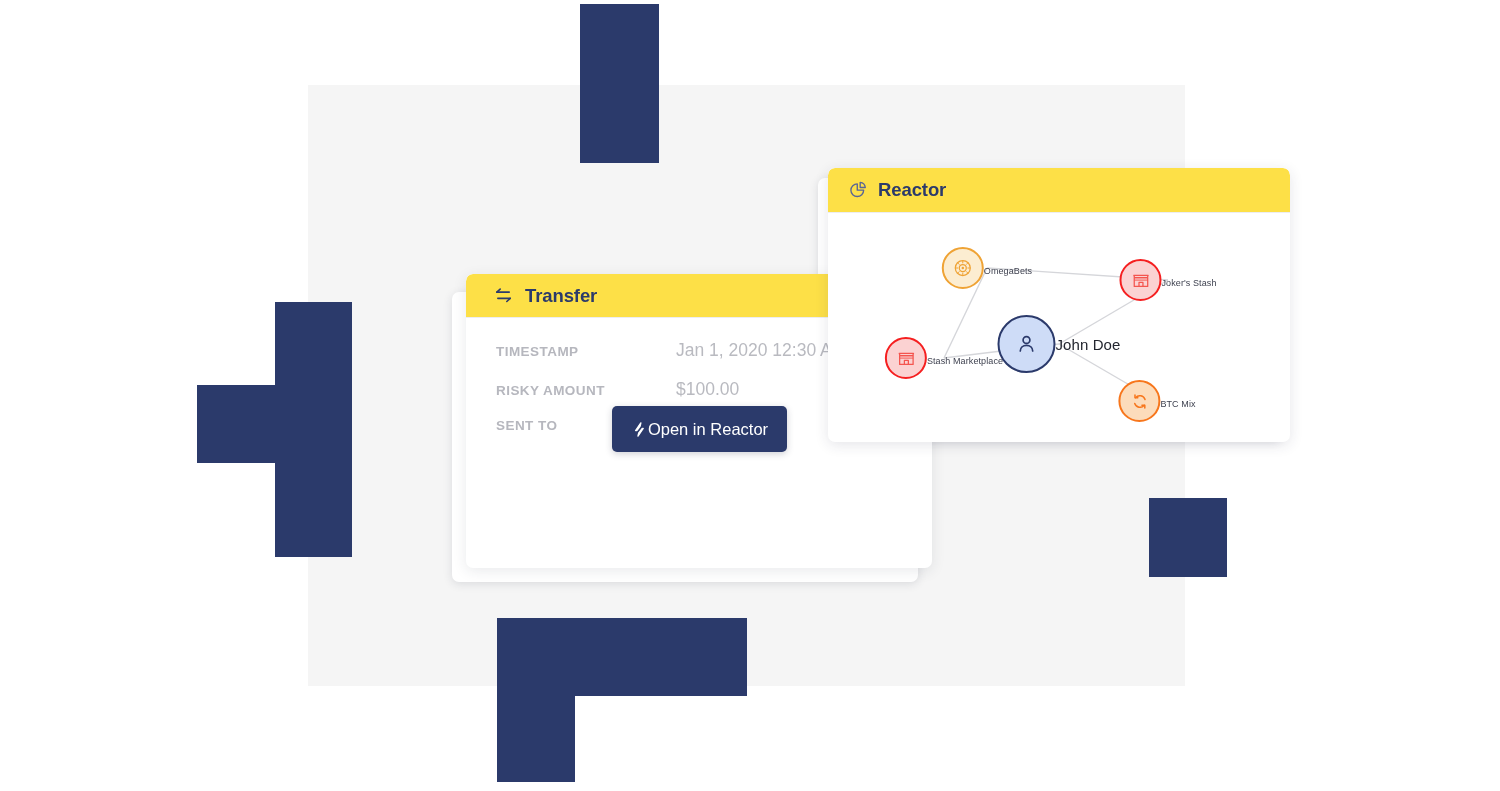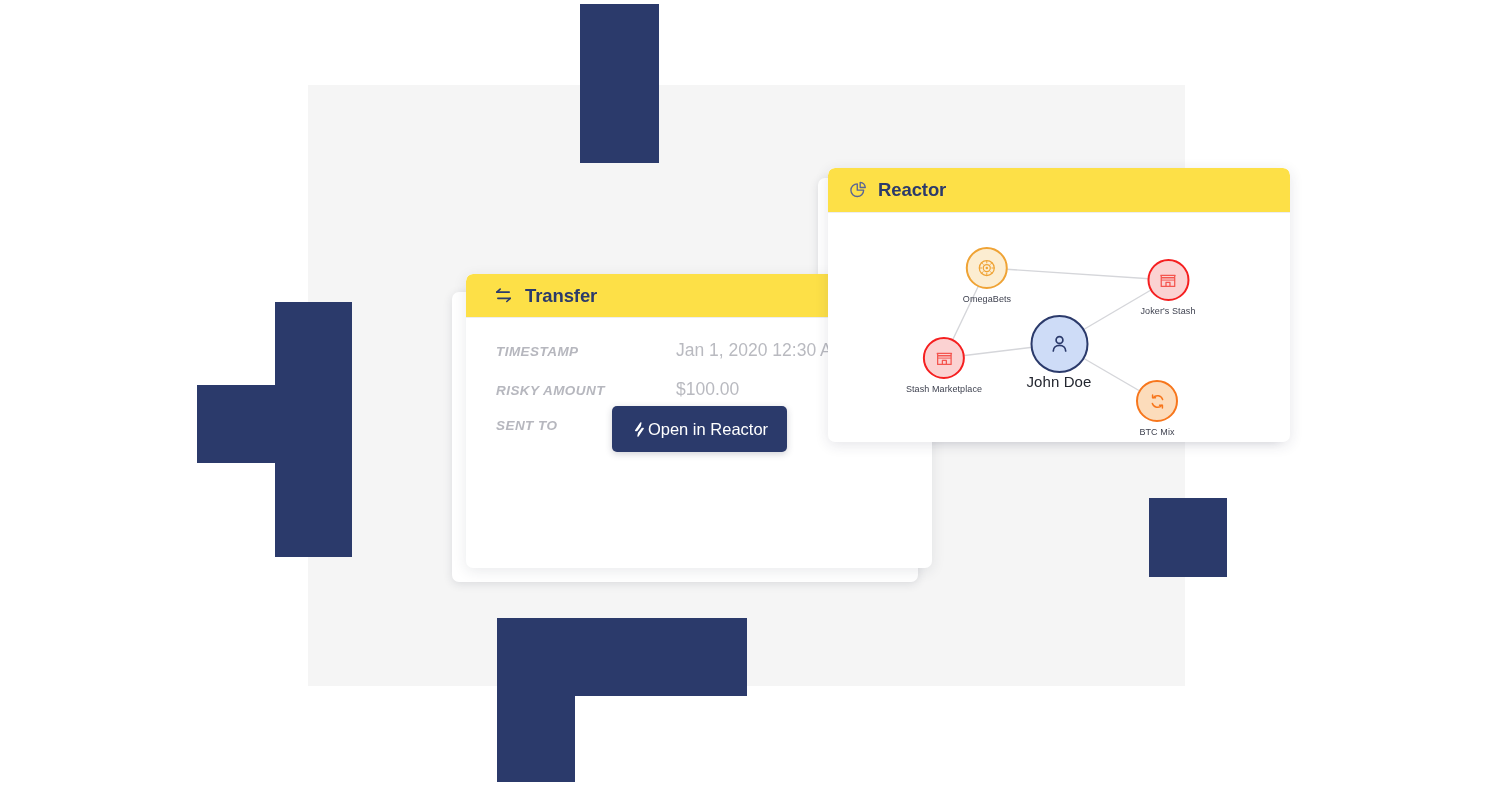--- a/index.html
+++ b/index.html
@@ -89,21 +89,20 @@
     padding-left: 30px;
   }
   .detail-label {
     width: 180px;
     flex: none;
     font-size: 13.5px;
     font-weight: bold;
     letter-spacing: 0.45px;
     color: #b6b7be;
     text-transform: uppercase;
-    font-style: italic;
   }
   .detail-value {
     font-size: 17.5px;
     color: #b9bac0;
     white-space: nowrap;
   }
 
   
   #open-reactor-button {
     position: absolute;
@@ -140,21 +139,21 @@
     position: relative;
     width: 462px;
     height: 229px;
   }
   .graph-svg { position: absolute; left: 0; top: 0; }
 
   
   .node {
     position: absolute;
     display: flex;
-    flex-direction: column;
+    flex-direction: row;
     align-items: center;
     transform: translate(-50%, 0);
   }
   .node-circle {
     border-radius: 50%;
     display: flex;
     align-items: center;
     justify-content: center;
     box-sizing: border-box;
   }

